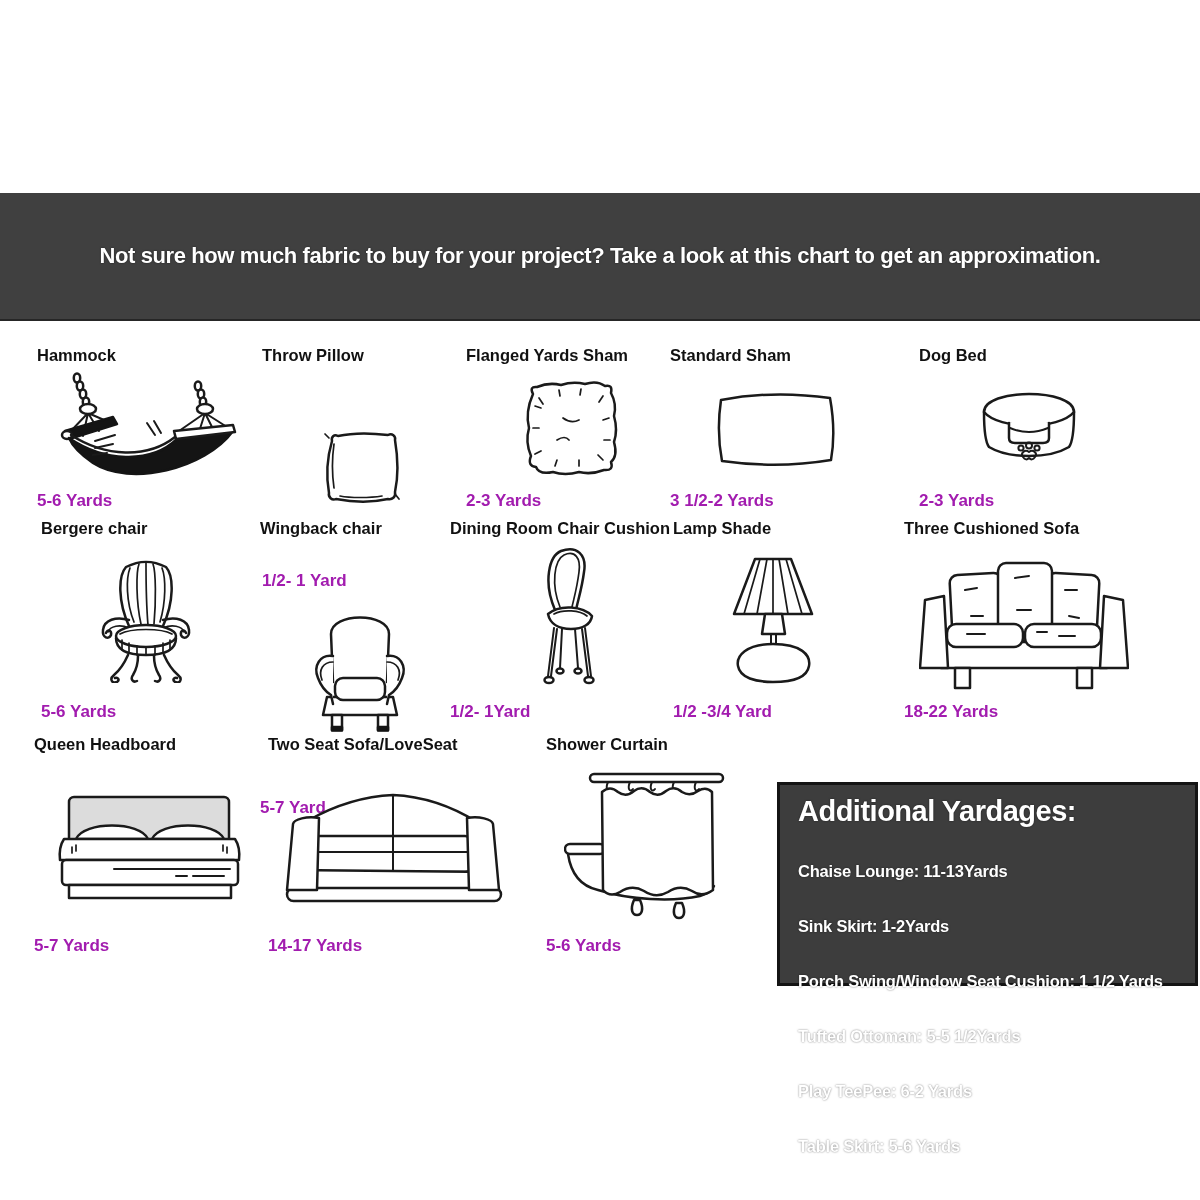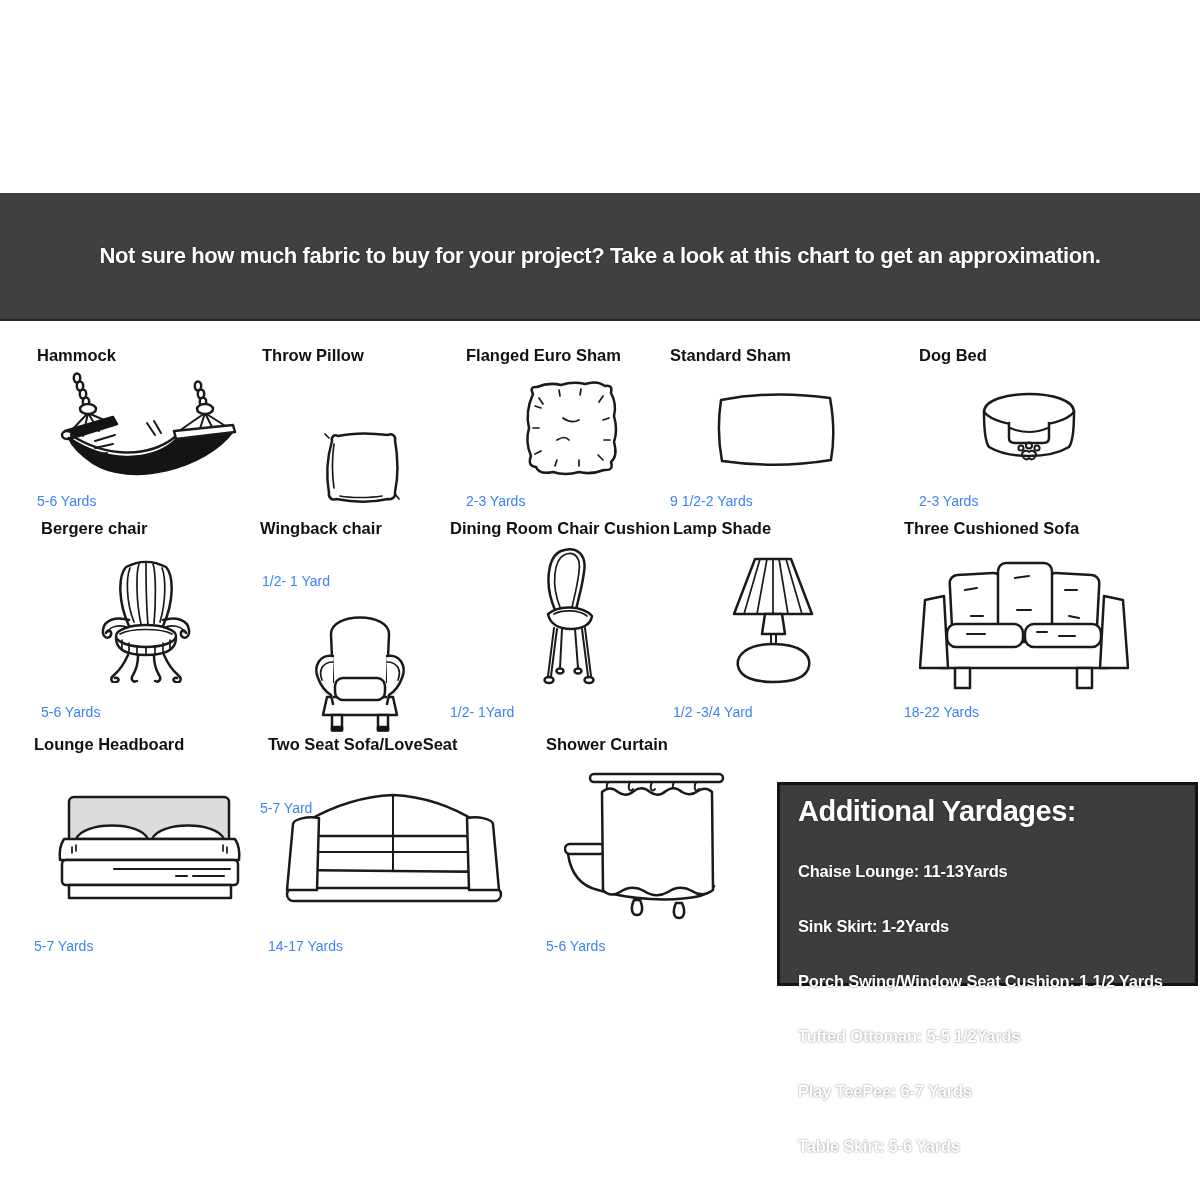--- a/index.html
+++ b/index.html
@@ -12,21 +12,21 @@
     background:#404040; display:flex; align-items:center; justify-content:center;
     border-bottom:2px solid #262626; box-sizing:border-box;
   }
   .banner-text {
     color:#ffffff; font-weight:bold; font-size:22px; letter-spacing:-0.4px;
     white-space:nowrap; text-shadow:0 0 2px rgba(0,0,0,0.55);
   }
   .cell { position:absolute; display:flex; flex-direction:column; align-items:flex-start; }
   .cell .title { font-weight:bold; font-size:16.5px; color:#111; white-space:nowrap; height:22px; line-height:22px; }
   .cell .art  { display:flex; align-items:center; justify-content:center; width:100%; }
-  .cell .yardage { font-weight:normal; font-size:14px; color:#3b82f6; white-space:nowrap; height:22px; line-height:22px; }
+  .cell .yardage { font-weight:bold; font-size:17px; color:#a21caf; white-space:nowrap; height:22px; line-height:22px; }
   .panel {
     position:absolute; left:777px; top:782px; width:421px; height:204px;
     background:#3d3d3d; border:3px solid #141414; box-sizing:border-box;
     color:#ffffff; padding:8px 18px 10px 18px;
   }
   .panel-title { font-size:29px; font-weight:bold; letter-spacing:-0.5px; margin:2px 0 7px 0;
     text-shadow:0 0 2px rgba(0,0,0,0.55); }
   .panel-entry { font-size:16.5px; font-weight:bold; line-height:23px; letter-spacing:-0.2px;
     white-space:nowrap; text-shadow:0 0 2px rgba(0,0,0,0.55);margin-top:32px; }
   svg path, svg rect, svg ellipse, svg circle, svg line, svg polygon {
@@ -79,39 +79,39 @@
       <svg width="85" height="80" viewBox="0 0 85 80">
         <path class="w" d="M12,13 C11,9 14,6 18,8 C36,4 52,5 68,7 C72,5 76,8 75,12 C78,30 78,50 75,64 C76,69 72,72 68,71 C50,75 32,74 16,71 C12,73 8,69 9,65 C6,48 7,30 12,13 Z"></path>
         <path class="t1" d="M14,16 C12,30 12,46 14,60"></path>
         <path class="t1" d="M9,10 L5,6 M75,66 L79,71 M20,68 C30,70 50,70 62,68"></path>
       </svg>
     </div>
     <div class="yardage">1/2- 1 Yard</div>
   </div>
 
   <div class="cell" style="left:466px; top:344px; width:210px;">
-    <div class="title">Flanged Euro Sham</div>
+    <div class="title">Flanged Yards Sham</div>
     <div class="art" style="height:124px;">
       <svg width="105" height="100" viewBox="0 0 105 100">
         <path class="w" stroke-width="2.4" d="M14,16 Q10,8 18,9 Q30,4 42,7 Q54,3 66,6 Q78,2 86,8 Q94,6 92,15 Q98,26 95,38 Q99,52 95,64 Q99,78 92,84 Q95,93 85,92 Q72,97 60,94 Q46,98 34,94 Q20,97 17,89 Q8,88 12,78 Q6,64 10,50 Q6,34 14,16 Z"></path>
         <path class="t1" d="M20,20 L24,26 M40,12 L41,18 M62,11 L61,17 M84,18 L80,24 M90,40 L84,42 M91,62 L85,62 M84,82 L79,77 M60,88 L60,82 M36,88 L38,82 M16,76 L22,73 M14,50 L20,50 M16,28 L22,30"></path>
         <path class="t1" d="M44,40 Q52,46 60,42 M38,62 Q46,57 50,62"></path>
       </svg>
     </div>
     <div class="yardage">2-3 Yards</div>
   </div>
 
   <div class="cell" style="left:670px; top:344px; width:210px;">
     <div class="title">Standard Sham</div>
     <div class="art" style="height:124px;">
       <svg width="125" height="80" viewBox="0 0 125 80">
         <path class="w" stroke-width="3" d="M8,12 C44,5 82,5 117,10 C121,32 121,55 118,72 C82,78 44,78 9,73 C5,52 5,32 8,12 Z"></path>
       </svg>
     </div>
-    <div class="yardage">9 1/2-2 Yards</div>
+    <div class="yardage">3 1/2-2 Yards</div>
   </div>
 
   <div class="cell" style="left:919px; top:344px; width:220px;">
     <div class="title">Dog Bed</div>
     <div class="art" style="height:124px;">
       <svg width="100" height="84" viewBox="0 0 100 84">
         <path class="w" stroke-width="2.6" d="M5,26 C5,2 95,2 95,26 C95,47 93,57 90,61 C70,73 30,73 10,61 C7,57 5,47 5,26 Z"></path>
         <path stroke-width="2.2" d="M5,26 C20,44 80,44 95,26"></path>
         <path class="w" stroke-width="2.2" d="M30,37 L30,52 Q30,57 36,57 L64,57 Q70,57 70,52 L70,37"></path>
         <path class="t2" d="M31,42 Q50,50 69,42"></path>
@@ -215,21 +215,21 @@
         <polygon class="w" points="185,46 204,50 209,118 181,118" stroke-width="2.6"></polygon>
         <rect class="w" x="36" y="118" width="15" height="20" stroke-width="2.6"></rect>
         <rect class="w" x="158" y="118" width="15" height="20" stroke-width="2.6"></rect>
         <path class="t2" d="M46,40 L58,38 M52,66 L64,66 M96,28 L110,26 M98,60 L112,60 M146,40 L158,40 M150,66 L160,68 M48,84 L66,84 M140,86 L156,86 M118,82 L128,82"></path>
       </svg>
     </div>
     <div class="yardage">18-22 Yards</div>
   </div>
 
   <div class="cell" style="left:34px; top:733px; width:230px;">
-    <div class="title">Lounge Headboard</div>
+    <div class="title">Queen Headboard</div>
     <div class="art" style="height:180px;">
       <svg width="195" height="112" viewBox="0 0 195 112">
         <rect class="g" x="17" y="8" width="160" height="58" rx="5" stroke-width="2.4"></rect>
         <path class="w" stroke-width="2.4" d="M24,50 C32,32 88,32 96,50 L24,50 Z"></path>
         <path class="w" stroke-width="2.4" d="M100,50 C108,32 164,32 172,50 L100,50 Z"></path>
         <path class="w" stroke-width="2.4" d="M12,50 L183,50 C187,56 188,62 187,71 L8,71 C7,62 8,56 12,50 Z"></path>
         <path class="t1" d="M20,58 L20,64 M24,56 L24,62 M171,56 L171,62 M175,58 L175,64"></path>
         <rect class="w" x="10" y="71" width="176" height="25" rx="4" stroke-width="2.4"></rect>
         <path class="t2" d="M62,80 L178,80 M124,87 L135,87 M141,87 L172,87"></path>
         <rect class="w" x="17" y="96" width="162" height="13" stroke-width="2.4"></rect>
@@ -270,17 +270,17 @@
     </div>
     <div class="yardage">5-6 Yards</div>
   </div>
 
   <div class="panel">
     <div class="panel-title">Additional Yardages:</div>
     <div class="panel-entry">Chaise Lounge: 11-13Yards</div>
     <div class="panel-entry">Sink Skirt: 1-2Yards</div>
     <div class="panel-entry">Porch Swing/Window Seat Cushion: 1 1/2 Yards</div>
     <div class="panel-entry">Tufted Ottoman: 5-5 1/2Yards</div>
-    <div class="panel-entry">Play TeePee: 6-7 Yards</div>
+    <div class="panel-entry">Play TeePee: 6-2 Yards</div>
     <div class="panel-entry">Table Skirt: 5-6 Yards</div>
   </div>
 
 </div>
 
 </body></html>

